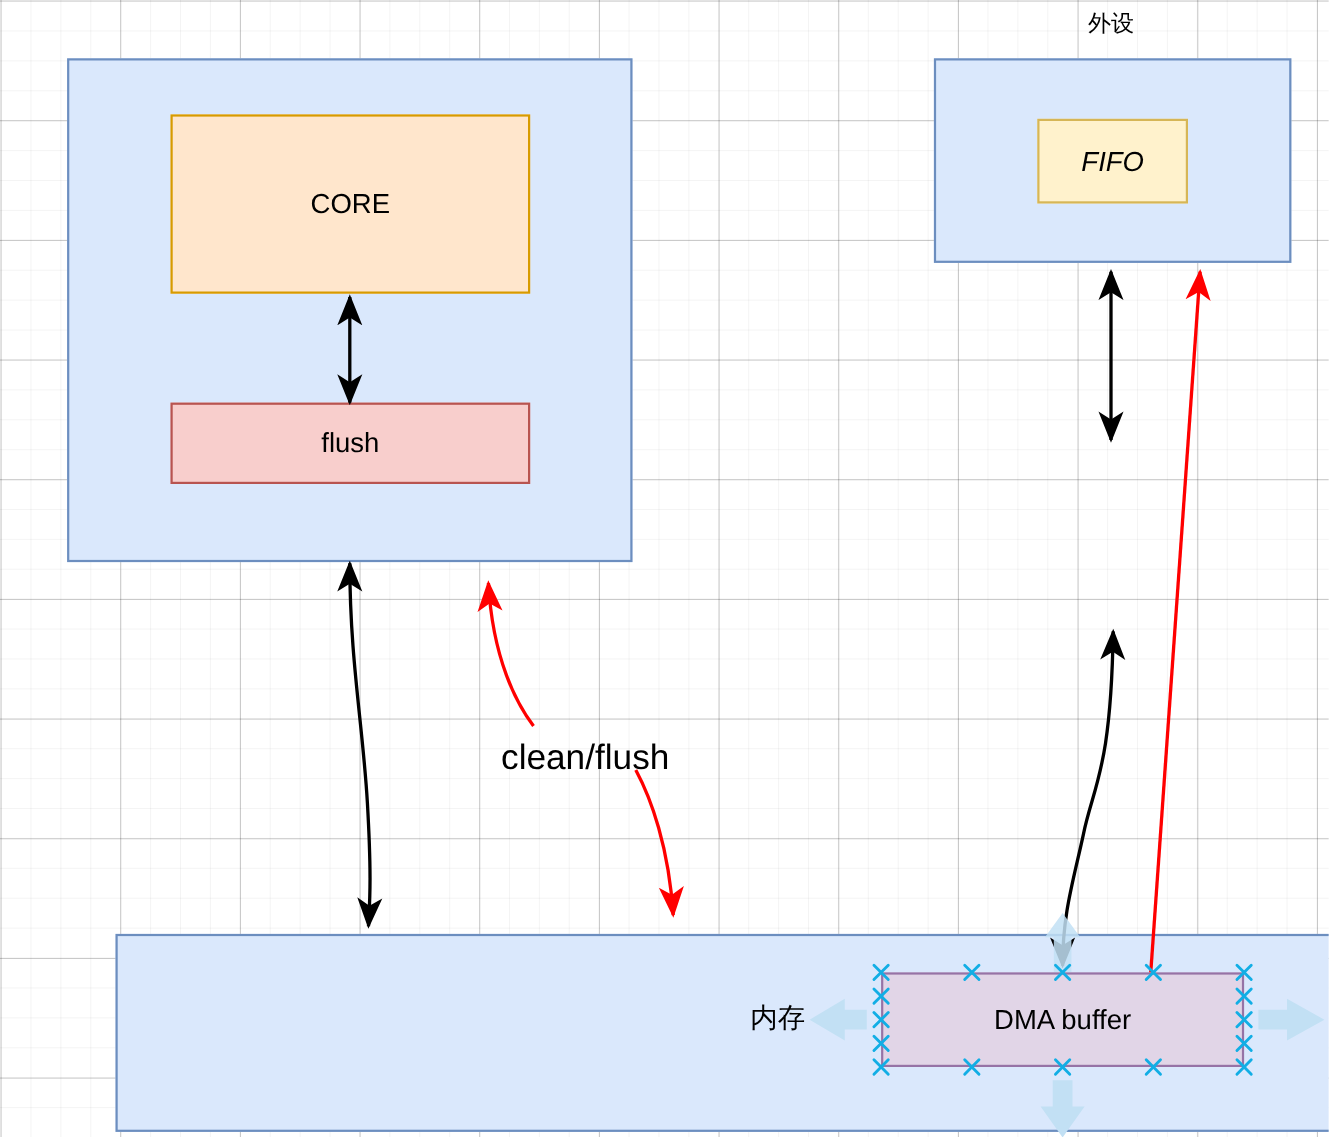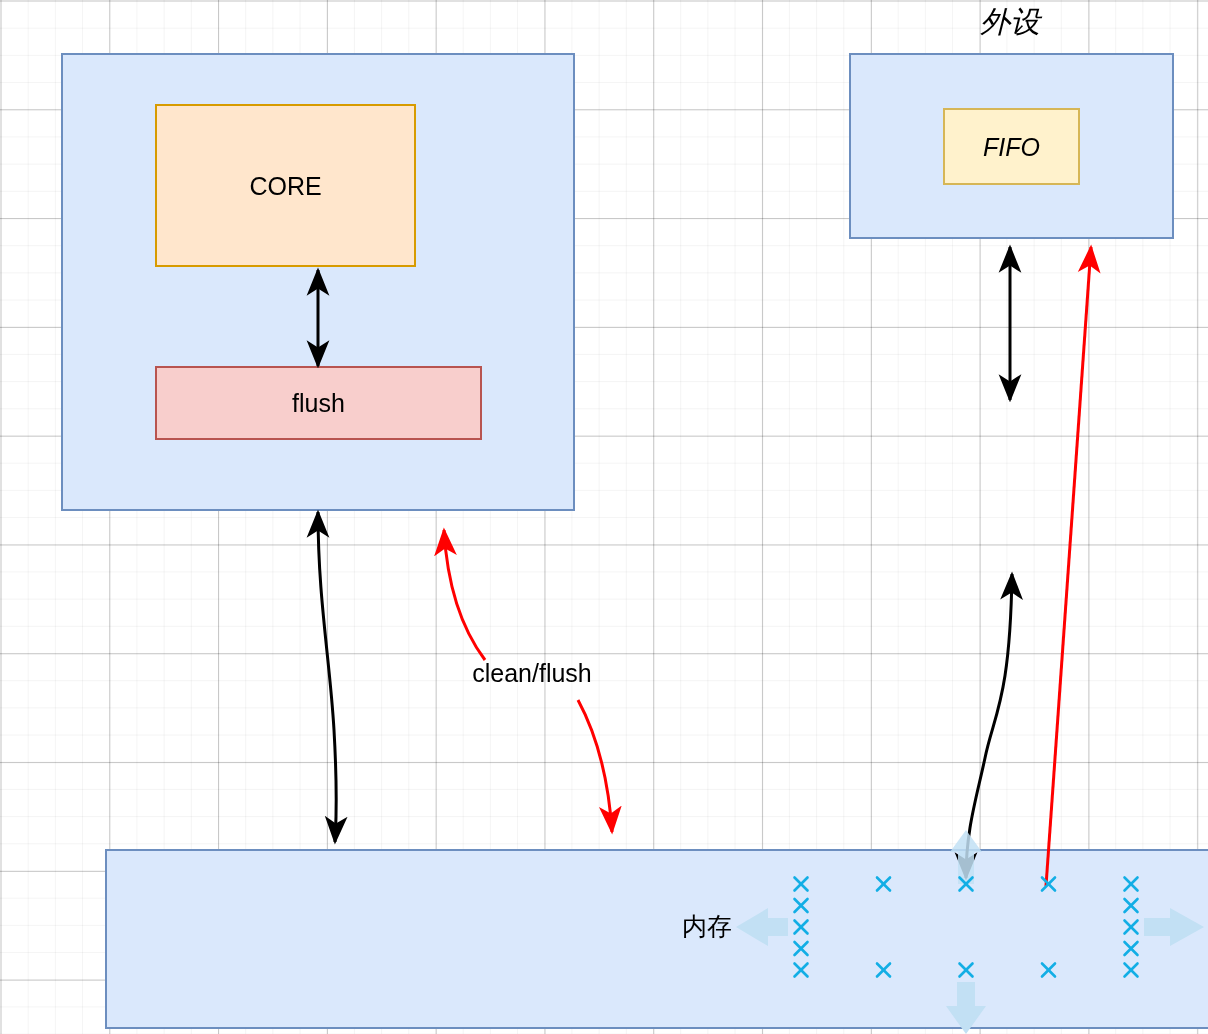--- a/index.html
+++ b/index.html
@@ -43,21 +43,21 @@
   
   #cpu-block {
     left: 61px;  top: 53px;
     width: 514px; height: 458px;
     background: #dae8fc;
     border: 2px solid #6c8ebf;
   }
   
   #core-box {
     left: 155px; top: 104px;
-    width: 261px; height: 163px;
+    width: 327px; height: 163px;
     background: #ffe6cc;
     border: 2px solid #d79b00;
     font-size: 25px;
   }
   
   #cache-box {
     left: 155px; top: 366px;
     width: 327px; height: 74px;
     background: #f8cecc;
     border: 2px solid #b85450;
@@ -112,28 +112,27 @@
     width: 330px; height: 86px;
     background: #e1d5e7;
     border: 2px solid #9673a6;
     font-size: 25px;
     z-index: 6;
   }
   
   #peripheral-caption {
     left: 930px; top: 4px;
     width: 160px; height: 36px;
-    font-size: 30px;
-    font-style: italic;
+    font-size: 21px;
   }
   
   #clean-flush-label {
-    left: 432px; top: 655px;
+    left: 432px; top: 670px;
     width: 200px; height: 36px;
-    font-size: 25px;
+    font-size: 32px;
     background: rgba(255,255,255,0.0);
   }
   svg.overlay {
     position: absolute;
     left: 0; top: 0;
     width: 1208px;
     height: 1034px;
     overflow: visible;
   }
   #edges-layer { z-index: 4; }
@@ -209,20 +208,23 @@
 
 
   <div class="shape" id="memory-box">
     <span class="shape-label" id="memory-label">内存</span>
   </div>
 
   <div class="shape" id="clean-flush-label">
     <span class="shape-label">clean/flush</span>
   </div>
 
+  <div class="shape" id="dma-buffer-box">
+    <span class="shape-label">DMA buffer</span>
+  </div>
 
   <svg class="overlay" id="hints-layer" viewBox="0 0 1208 1034" xmlns="http://www.w3.org/2000/svg">
 
     <g>
       <path d="M788,918 L768,918 L768,908 L736,927 L768,946 L768,936 L788,936 Z" fill="#c2e0f4"></path>
     </g>
 
     <g>
       <path d="M1144,918 L1170,918 L1170,908 L1204,927 L1170,946 L1170,936 L1144,936 Z" fill="#c2e0f4"></path>
     </g>

